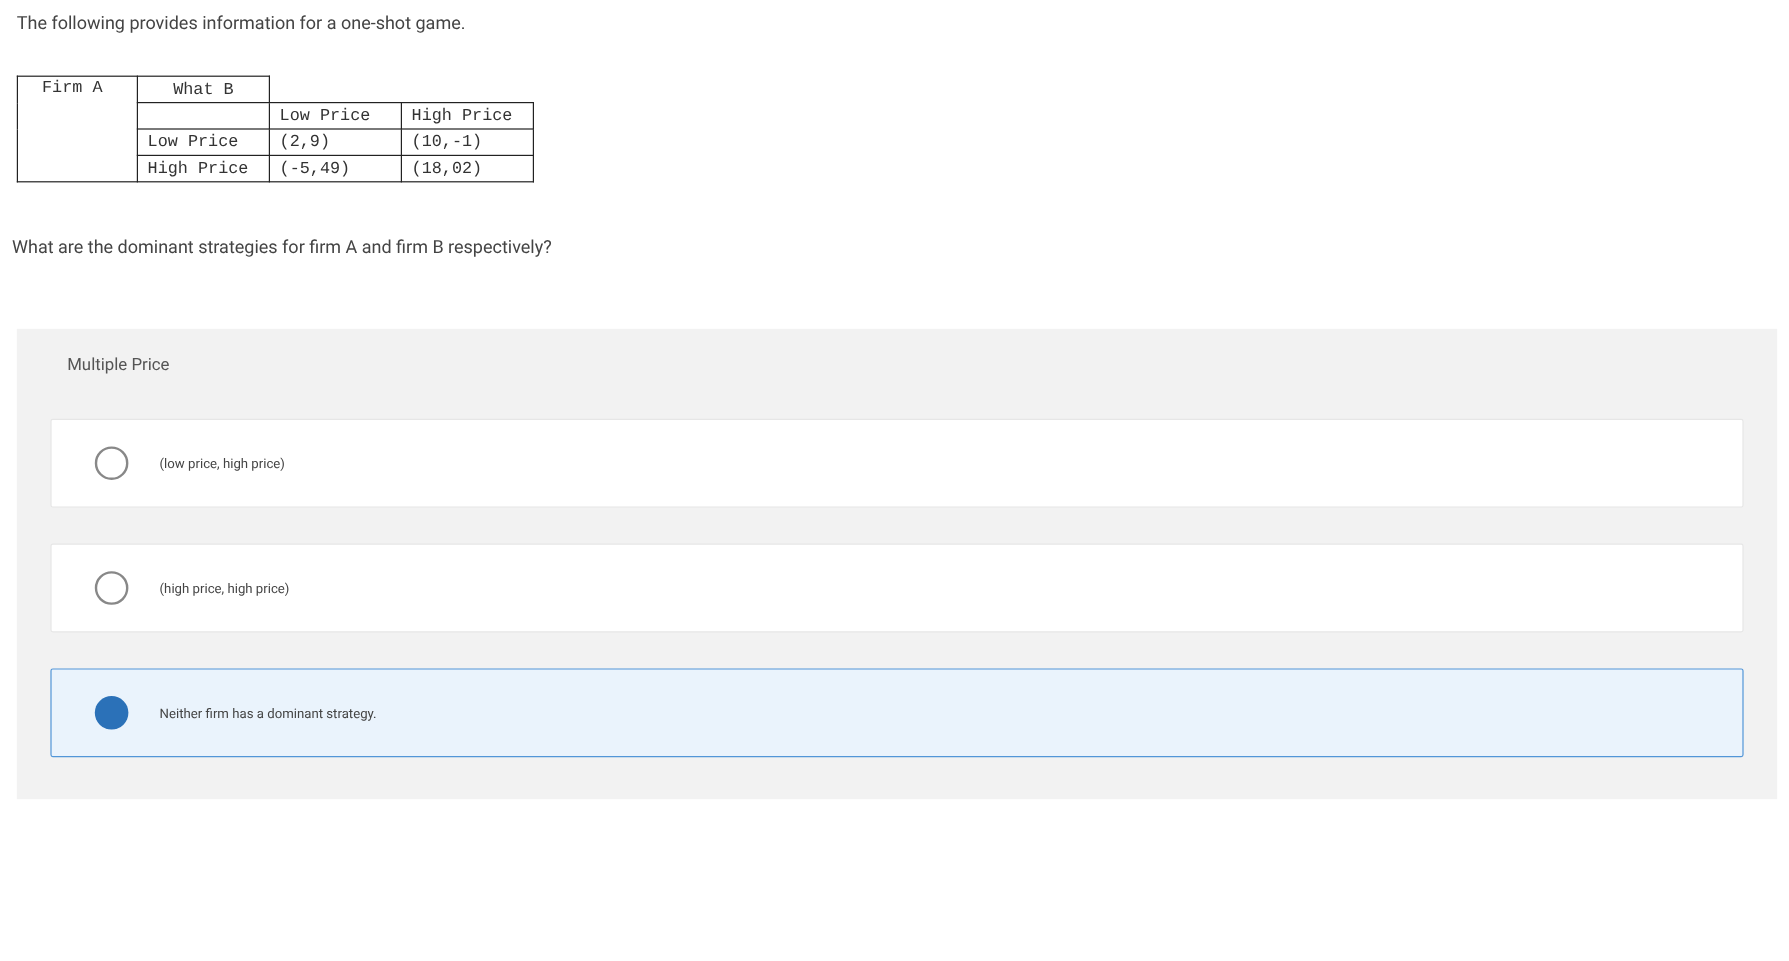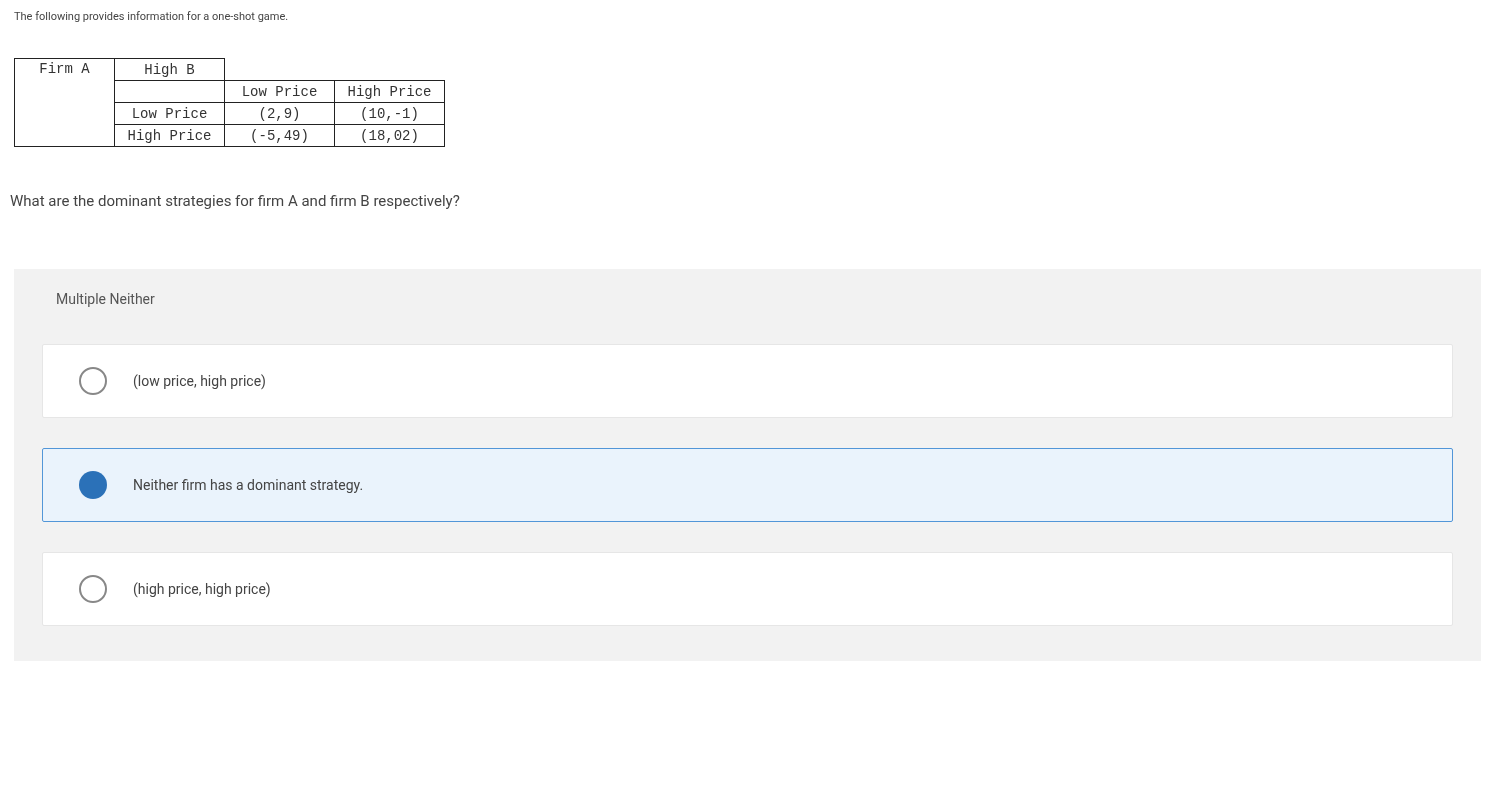--- a/index.html
+++ b/index.html
@@ -8,36 +8,36 @@
       padding: 0;
     }
     body {
       font-family: -apple-system, BlinkMacSystemFont, "Segoe UI", Roboto, Arial, sans-serif;
       color: #333;
       background: #fff;
       padding: 10px;
       width: 1491px;
     }
     .intro-text {
-      font-size: 11px;
+      font-size: 15px;
       color: #444;
       margin-bottom: 35px;
       padding-left: 4px;
     }
     .game-table {
       border-collapse: collapse;
       margin-left: 4px;
       margin-bottom: 45px;
       font-family: "Courier New", Courier, monospace;
       font-size: 14px;
     }
     .game-table td {
       border: 1px solid #222;
       padding: 2px 8px;
-      text-align: center;
+      text-align: left;
       min-width: 110px;
       height: 22px;
     }
     .game-table .no-border {
       border: none;
     }
     .game-table .firm-a {
       border: 1px solid #222;
       padding: 2px 20px;
       min-width: 100px;
@@ -89,35 +89,35 @@
       margin-left: 18px;
       margin-right: 26px;
     }
     .radio-circle.filled {
       border: none;
       background: #2b71b8;
       width: 28px;
       height: 28px;
     }
     .option-label {
-      font-size: 14px;
+      font-size: 11px;
       color: #444;
       text-align: center;
     }
   </style>
 </head>
 <body>
 
 <div class="intro-text">The following provides information for a one-shot game.</div>
 
 <table class="game-table">
   <tbody>
       <tr>
     <td class="firm-a" rowspan="4" style="vertical-align:top;">Firm A</td>
-    <td class="firm-b">High B</td>
+    <td class="firm-b">What B</td>
     <td class="no-border"></td>
     <td class="no-border"></td>
   </tr>
   <tr>
     <td></td>
     <td>Low Price</td>
     <td>High Price</td>
   </tr>
   <tr>
     <td>Low Price</td>
@@ -128,33 +128,33 @@
     <td>High Price</td>
     <td>(-5,49)</td>
     <td>(18,02)</td>
   </tr>
 </tbody>
   </table>
 
 <div class="question-text">What are the dominant strategies for firm A and firm B respectively?</div>
 
 <div class="mc-container">
-  <div class="mc-header">Multiple Neither</div>
+  <div class="mc-header">Multiple Price</div>
   <div class="options-area">
 
     <div class="option">
       <div class="radio-circle"></div>
       <div class="option-label">(low price, high price)</div>
     </div>
 
 
+    <div class="option">
+      <div class="radio-circle"></div>
+      <div class="option-label">(high price, high price)</div>
+    </div>
+
     <div class="option selected">
       <div class="radio-circle filled"></div>
       <div class="option-label">Neither firm has a dominant strategy.</div>
-    </div>
-
-    <div class="option">
-      <div class="radio-circle"></div>
-      <div class="option-label">(high price, high price)</div>
     </div>
 
   </div>
 </div>
 
 </body></html>

